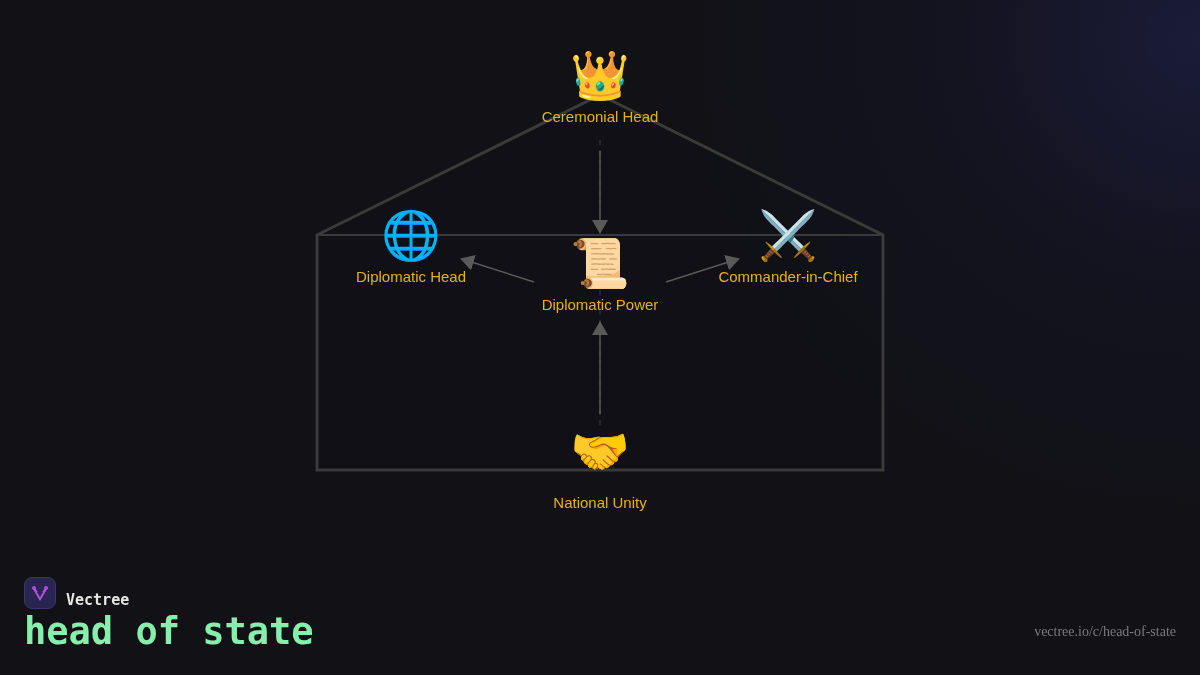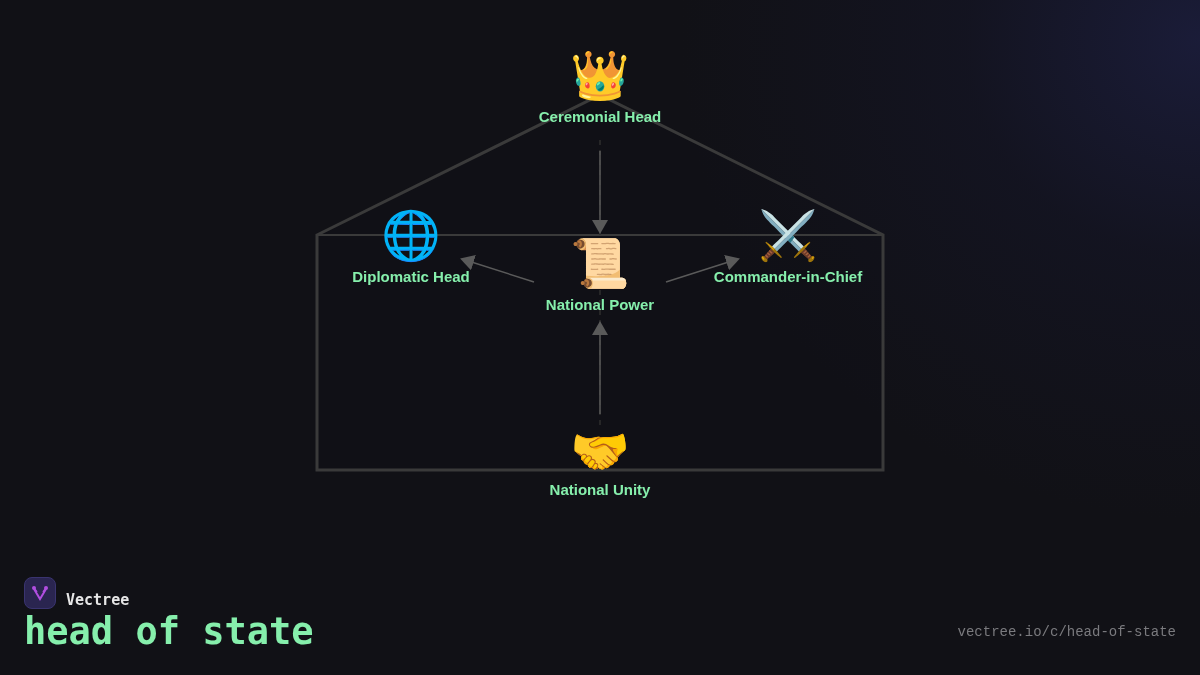--- a/index.html
+++ b/index.html
@@ -10,41 +10,41 @@
   }
   .bg-glow {
     position: absolute; inset: 0;
     background: radial-gradient(ellipse 520px 480px at 1200px 40px, rgba(28,30,62,0.85) 0%, rgba(22,23,45,0.45) 45%, rgba(17,17,22,0) 100%);
     pointer-events: none;
   }
   svg.diagram { position: absolute; left: 0; top: 0; }
   .node { position: absolute; transform: translateX(-50%); text-align: center; }
   .node .emoji { font-size: 48px; line-height: 52px; display: block; }
   .node .label {
-    display: block; color: #86efac; font-weight: bold; font-size: 15px;
+    display: block; color: #eab308; font-weight: normal; font-size: 15px;
     white-space: nowrap; margin-top: 6px;
   }
   .brand { position: absolute; left: 24px; top: 577px; display: flex; align-items: flex-end; }
   .brand-logo {
     width: 32px; height: 32px; border-radius: 8px; background: #2a2550;
     border: 1px solid #3a3470; box-sizing: border-box; display: flex;
     align-items: center; justify-content: center;
   }
   .brand-name {
     margin-left: 10px; color: #e6e6e6; font-family: "DejaVu Sans Mono", monospace;
     font-weight: bold; font-size: 15px;
   }
   .title {
     position: absolute; left: 24px; top: 610px; color: #86efac;
     font-family: "DejaVu Sans Mono", monospace; font-weight: bold; font-size: 37px;
     letter-spacing: 0px;
   }
   .url {
     position: absolute; right: 24px; top: 624px; color: #7a7a7e;
-    font-family: Liberation Mono, monospace; font-size: 14px;
+    font-family: Liberation Serif, serif; font-size: 14px;
   }
 </style>
 </head>
 <body>
 
 <div class="bg-glow"></div>
 
 <svg class="diagram" width="1200" height="675">
   <defs>
     <marker id="arrowhead" markerWidth="10" markerHeight="10" refX="8" refY="5" orient="auto" markerUnits="userSpaceOnUse">
@@ -73,31 +73,31 @@
   <span class="label">Ceremonial Head</span>
 </div>
 
 <div class="node" style="left:411px; top:210px;">
   <span class="emoji">🌐</span>
   <span class="label">Diplomatic Head</span>
 </div>
 
 <div class="node" style="left:600px; top:238px;">
   <span class="emoji">📜</span>
-  <span class="label">National Power</span>
+  <span class="label">Diplomatic Power</span>
 </div>
 
 <div class="node" style="left:788px; top:210px;">
   <span class="emoji">⚔️</span>
   <span class="label">Commander-in-Chief</span>
 </div>
 
 <div class="node" style="left:600px; top:426px;">
   <span class="emoji">🤝</span>
-  <span class="label" style="margin-top:3px;">National Unity</span>
+  <span class="label" style="margin-top:16px;">National Unity</span>
 </div>
 
 <div class="brand">
   <div class="brand-logo">
     <svg width="18" height="18" viewBox="0 0 18 18">
       <path d="M3,5 L9,15 L15,5" fill="none" stroke="#b04ee0" stroke-width="2"></path>
       <circle cx="3" cy="4" r="2" fill="#b04ee0"></circle>
       <circle cx="15" cy="4" r="2" fill="#b04ee0"></circle>
       <path d="M3,4 L6,8 M15,4 L12,8" stroke="#b04ee0" stroke-width="1.5"></path>
     </svg>

